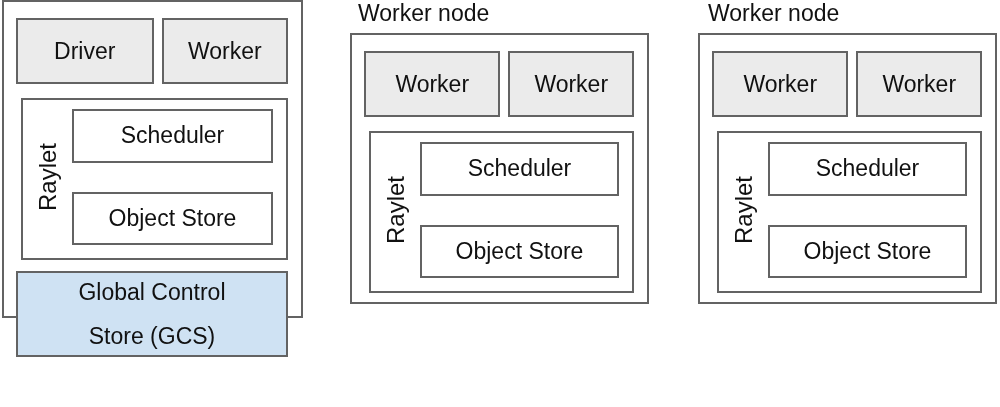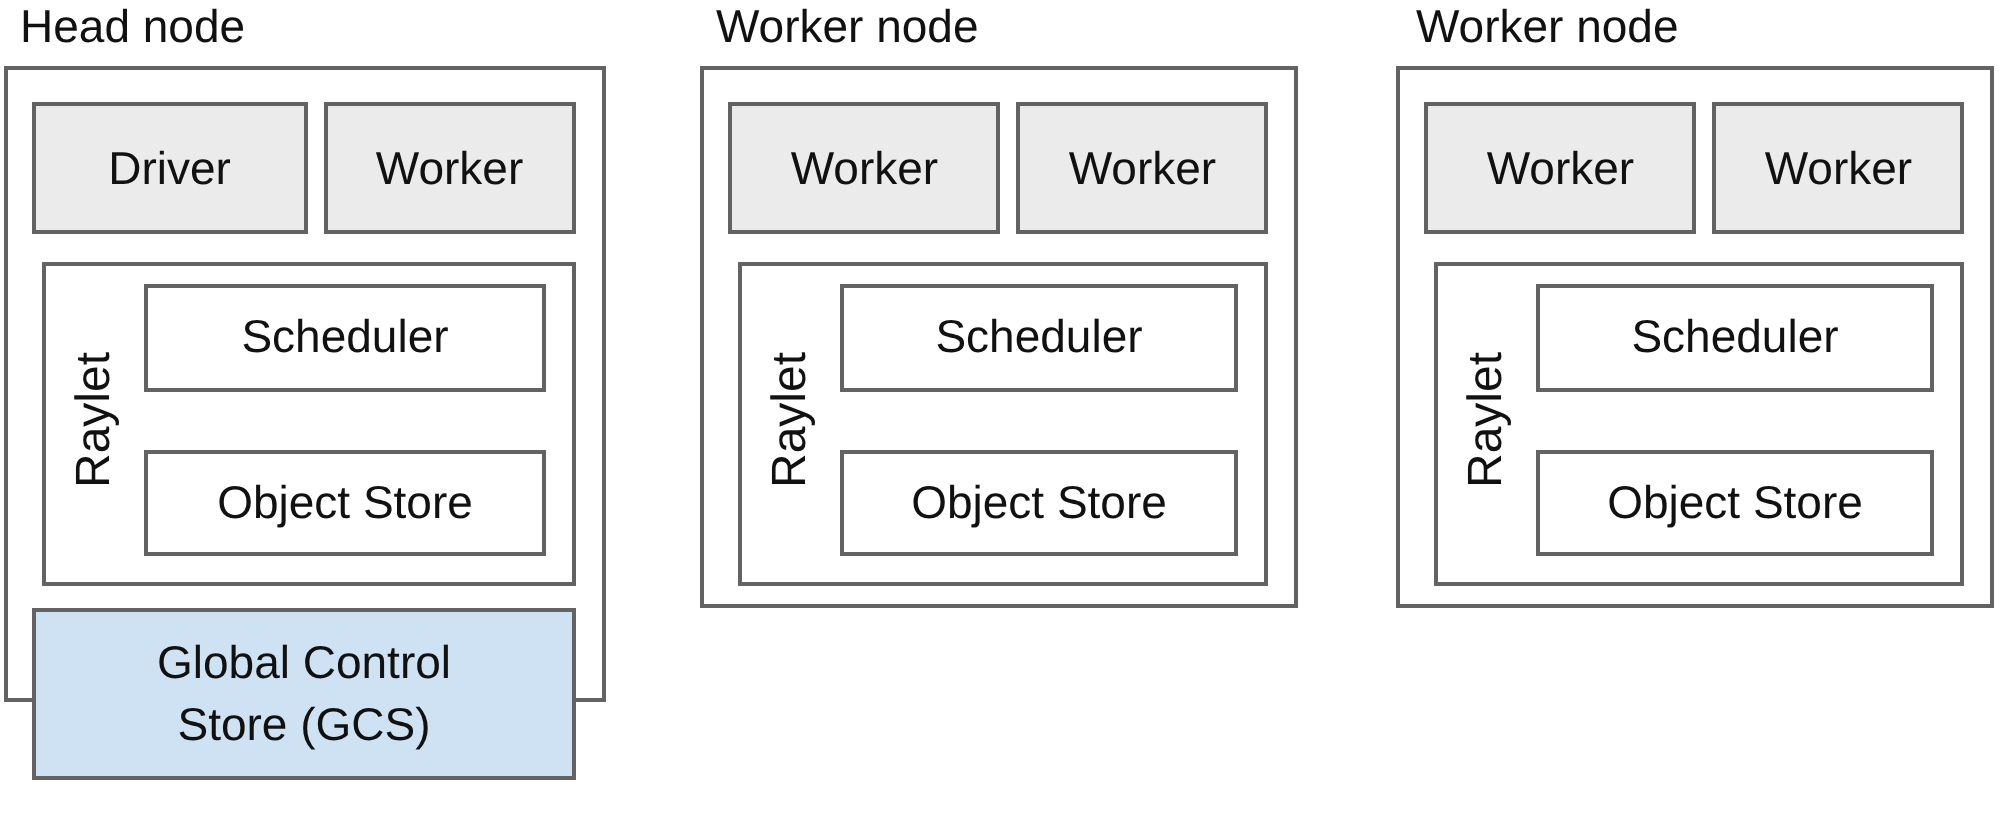--- a/index.html
+++ b/index.html
@@ -89,31 +89,30 @@
 
   .gcs-box{
     box-sizing:border-box;
     margin-top:11px;
     height:86px;
     background:var(--gcs-fill);
     border:2px solid var(--border);
     display:flex;align-items:center;justify-content:center;
     text-align:center;
     font-size:23px;
-    line-height:31px;
+    line-height:44px;
   }
   .gcs-box .gcs-text{max-width:185px;}
 </style>
 </head>
 <body>
 
 <div class="canvas">
 
   <section class="node-panel p1">
-    <div class="node-title">Head node</div>
     <div class="node-box head">
       <div class="process-row">
         <div class="process-box first">Driver</div>
         <div class="process-box">Worker</div>
       </div>
       <div class="raylet-box">
         <div class="raylet-label">Raylet</div>
         <div class="raylet-components">
           <div class="component-box">Scheduler</div>
           <div class="component-box object-store">Object Store</div>

